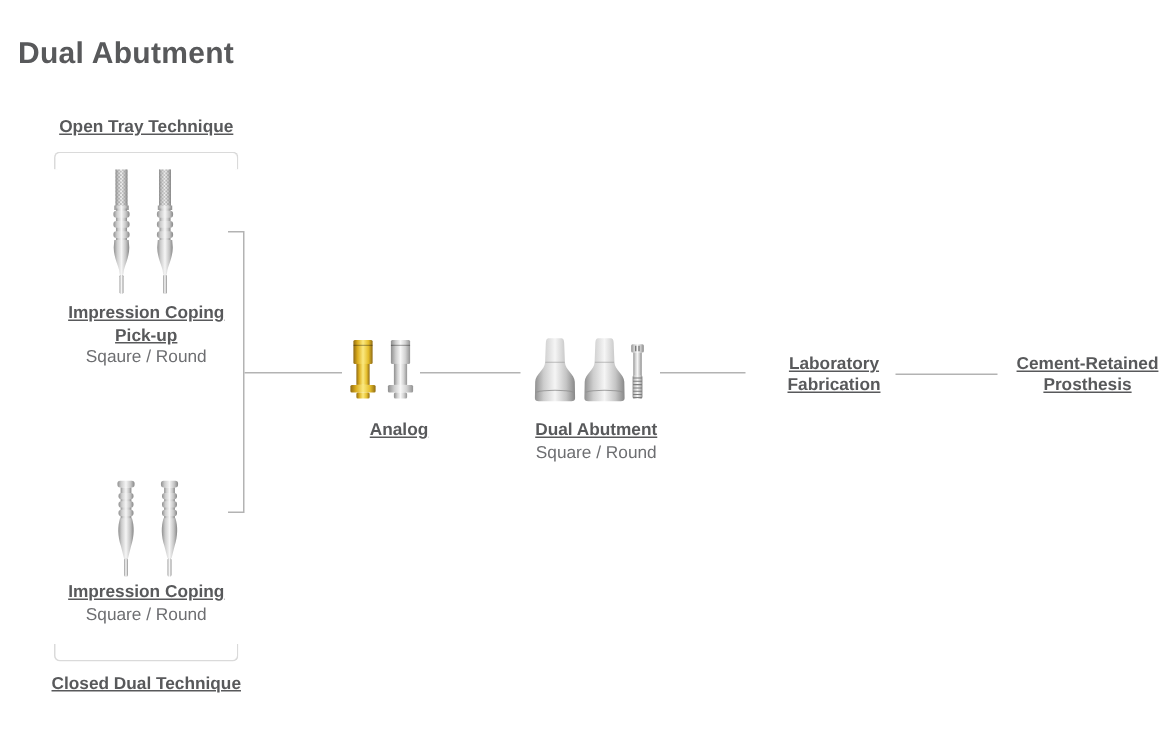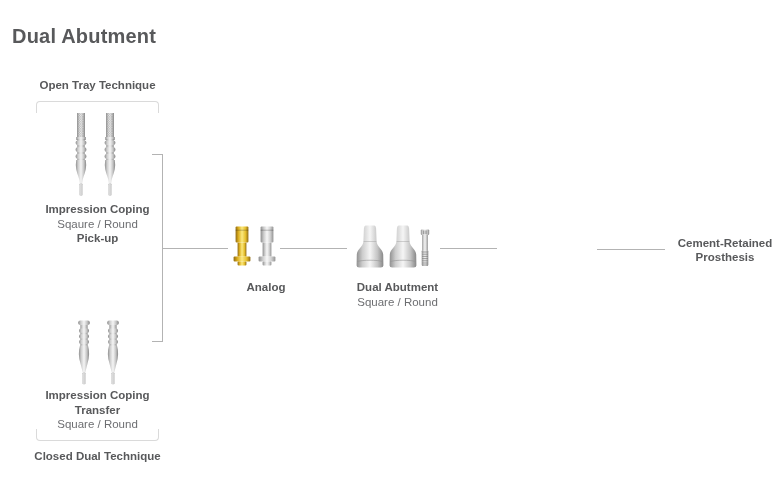--- a/index.html
+++ b/index.html
@@ -17,21 +17,21 @@
     font-size: 20px;
     font-weight: 700;
     color: #58595b;
     letter-spacing: 0.2px;
   }
   .cap {
     font-size: 11.5px;
     line-height: 14.5px;
     text-align: center;
   }
-  .bold { font-weight: 700; color: #58595b; }
+  .bold { font-weight: 700; color: #58595b; text-decoration: underline; }
   .sub  { font-weight: 400; color: #6d6e71; }
   .blk  { display: block; }
   .hline { height: 1px; background: #b3b3b3; }
   .vline { width: 1px; background: #b3b3b3; }
   .bracket-open {
     border: 1px solid #dadada;
     border-bottom: none;
     border-radius: 4px 4px 0 0;
   }
   .bracket-closed {
@@ -127,22 +127,22 @@
 
   <div class="abs bracket-open" style="left:36px; top:101px; width:123px; height:12px;"></div>
 
   <svg class="abs" style="left:64px; top:112px;" width="62" height="86" viewBox="0 0 62 86">
     <use href="#pickup-coping" x="7"></use>
     <use href="#pickup-coping" x="36"></use>
   </svg>
 
   <div class="abs cap" style="left:20px; top:202px; width:155px;">
     <span class="blk bold">Impression Coping</span>
+    <span class="blk bold">Pick-up</span>
     <span class="blk sub">Sqaure / Round</span>
-    <span class="blk bold">Pick-up</span>
   </div>
 
   <div class="abs hline" style="left:152px; top:154px; width:10px;"></div>
   <div class="abs vline" style="left:162px; top:154px; height:188px;"></div>
   <div class="abs hline" style="left:152px; top:341px; width:10px;"></div>
   <div class="abs hline" style="left:163px; top:248px; width:65px;"></div>
 
   <svg class="abs" style="left:233px; top:226px;" width="46" height="42" viewBox="0 0 46 42">
     <use href="#analog-shape" x="0" fill="url(#goldH)"></use>
     <use href="#analog-shape" x="25" fill="url(#silverH)"></use>
@@ -158,36 +158,39 @@
     <use href="#screw-shape" x="65" y="5"></use>
   </svg>
 
   <div class="abs cap" style="left:337px; top:280px; width:121px;">
     <span class="blk bold">Dual Abutment</span>
     <span class="blk sub">Square / Round</span>
   </div>
 
   <div class="abs hline" style="left:440px; top:248px; width:57px;"></div>
 
+  <div class="abs cap bold" style="left:506px; top:236px; width:100px; line-height:14px;">
+    <span class="blk">Laboratory</span>
+    <span class="blk">Fabrication</span>
+  </div>
 
   <div class="abs hline" style="left:597px; top:249px; width:68px;"></div>
 
   <div class="abs cap bold" style="left:664px; top:236px; width:122px; line-height:14px;">
     <span class="blk">Cement-Retained</span>
     <span class="blk">Prosthesis</span>
   </div>
 
   <svg class="abs" style="left:68px; top:320px;" width="62" height="66" viewBox="0 0 62 66">
     <use href="#transfer-coping" x="6"></use>
     <use href="#transfer-coping" x="35"></use>
   </svg>
 
   <div class="abs cap" style="left:20px; top:388px; width:155px;">
     <span class="blk bold">Impression Coping</span>
-    <span class="blk bold">Transfer</span>
     <span class="blk sub">Square / Round</span>
   </div>
 
   <div class="abs bracket-closed" style="left:36px; top:429px; width:123px; height:12px;"></div>
 
   <div class="abs cap bold" style="left:20px; top:449px; width:155px;">Closed Dual Technique</div>
 
 </div>
 
 </body></html>

